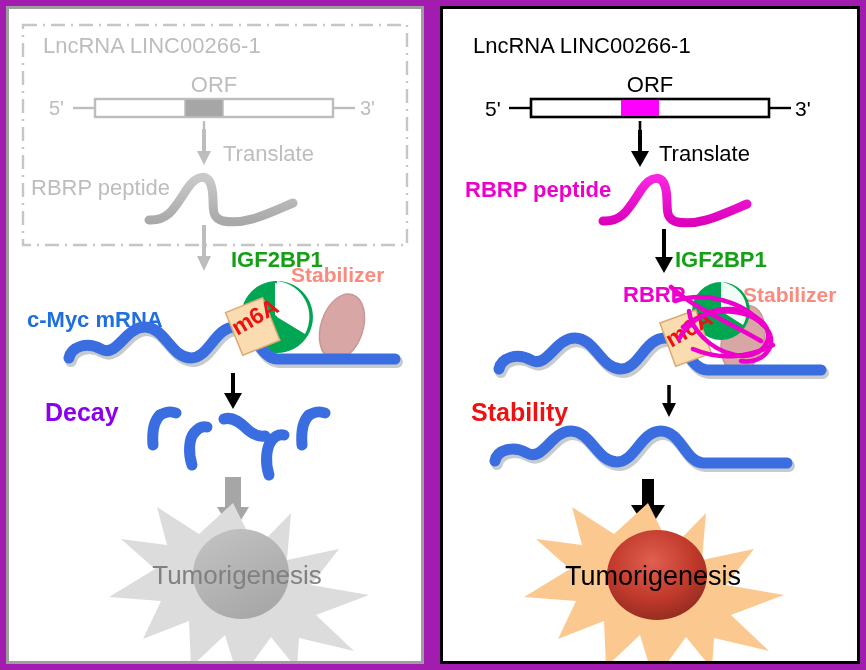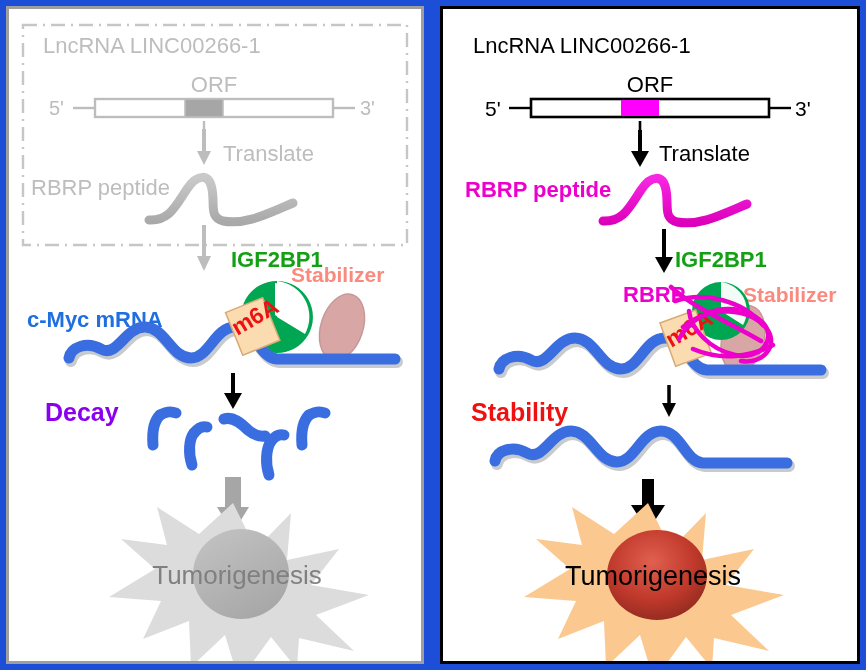--- a/index.html
+++ b/index.html
@@ -1,17 +1,17 @@
 <!DOCTYPE html>
 <html><head>
 <meta charset="utf-8">
 <style>
   html,body{margin:0;padding:0;background:#ffffff;}
   body{width:866px;height:670px;font-family:"Liberation Sans",sans-serif;overflow:hidden;}
-  #stage{position:relative;width:866px;height:670px;background:#1d4ed8;}
+  #stage{position:relative;width:866px;height:670px;background:#a21caf;}
   .panel{position:absolute;top:6px;height:658px;background:#fff;box-sizing:border-box;}
   #panel-left{left:6px;width:418px;border:3px solid #9e9e9e;}
   #panel-right{left:440px;width:420px;border:3px solid #000000;}
   .svgwrap{position:absolute;inset:0;}
   svg{display:block;width:100%;height:100%;}
   text{font-family:"Liberation Sans",sans-serif;}
 </style>
 </head>
 <body>
 

